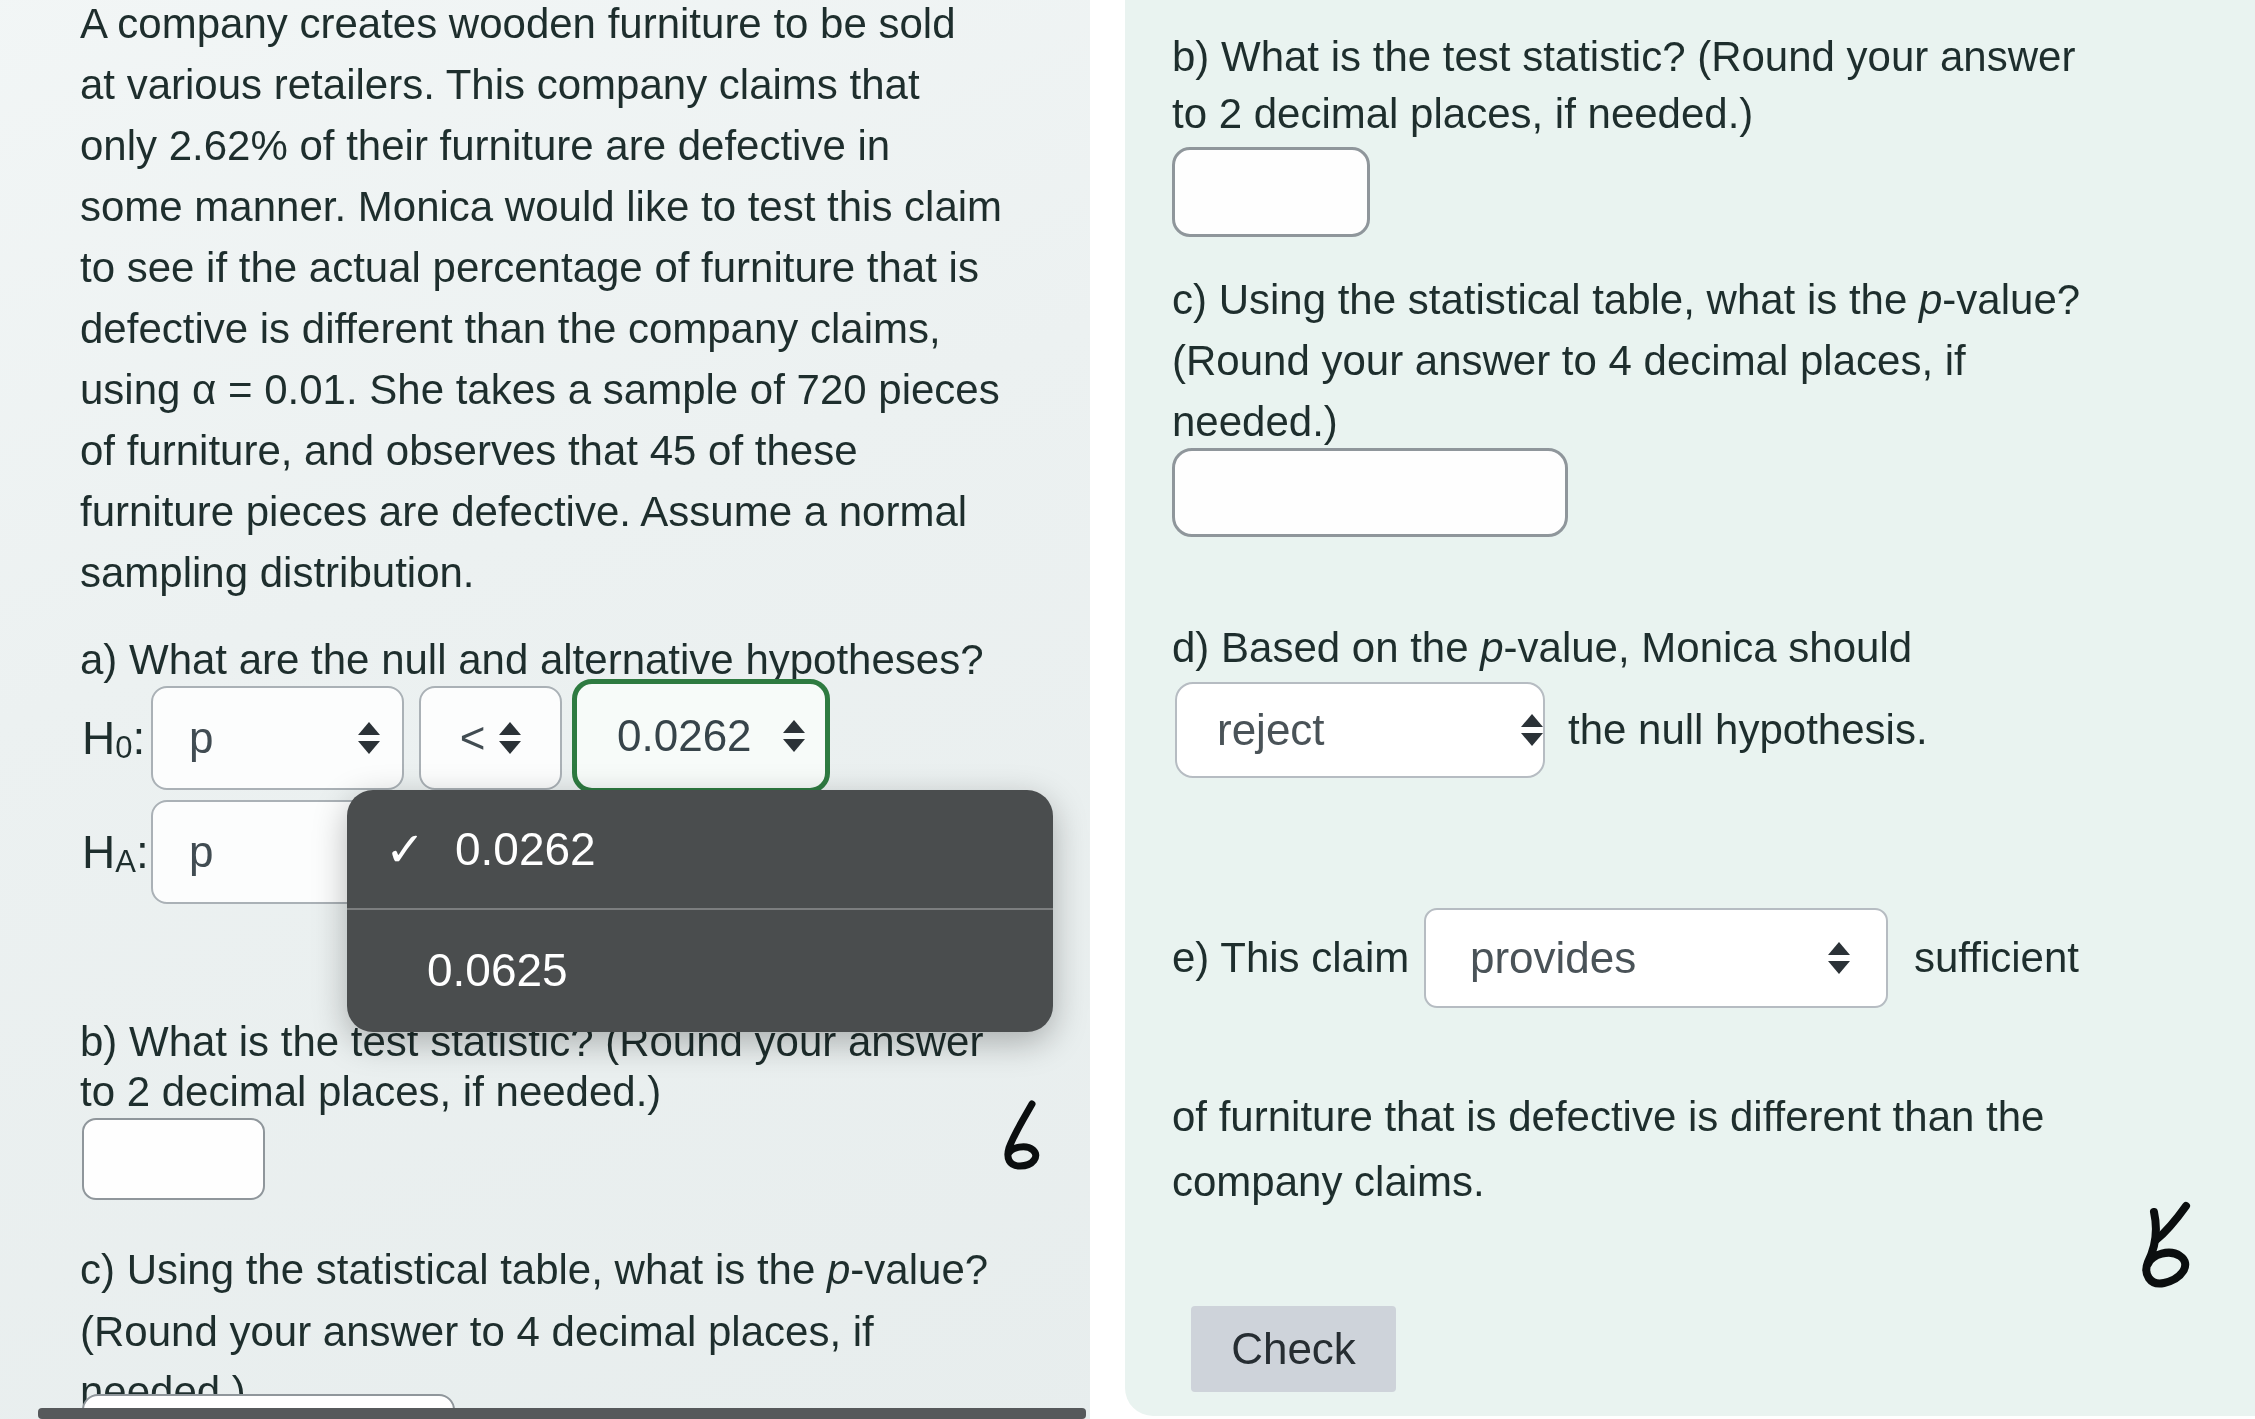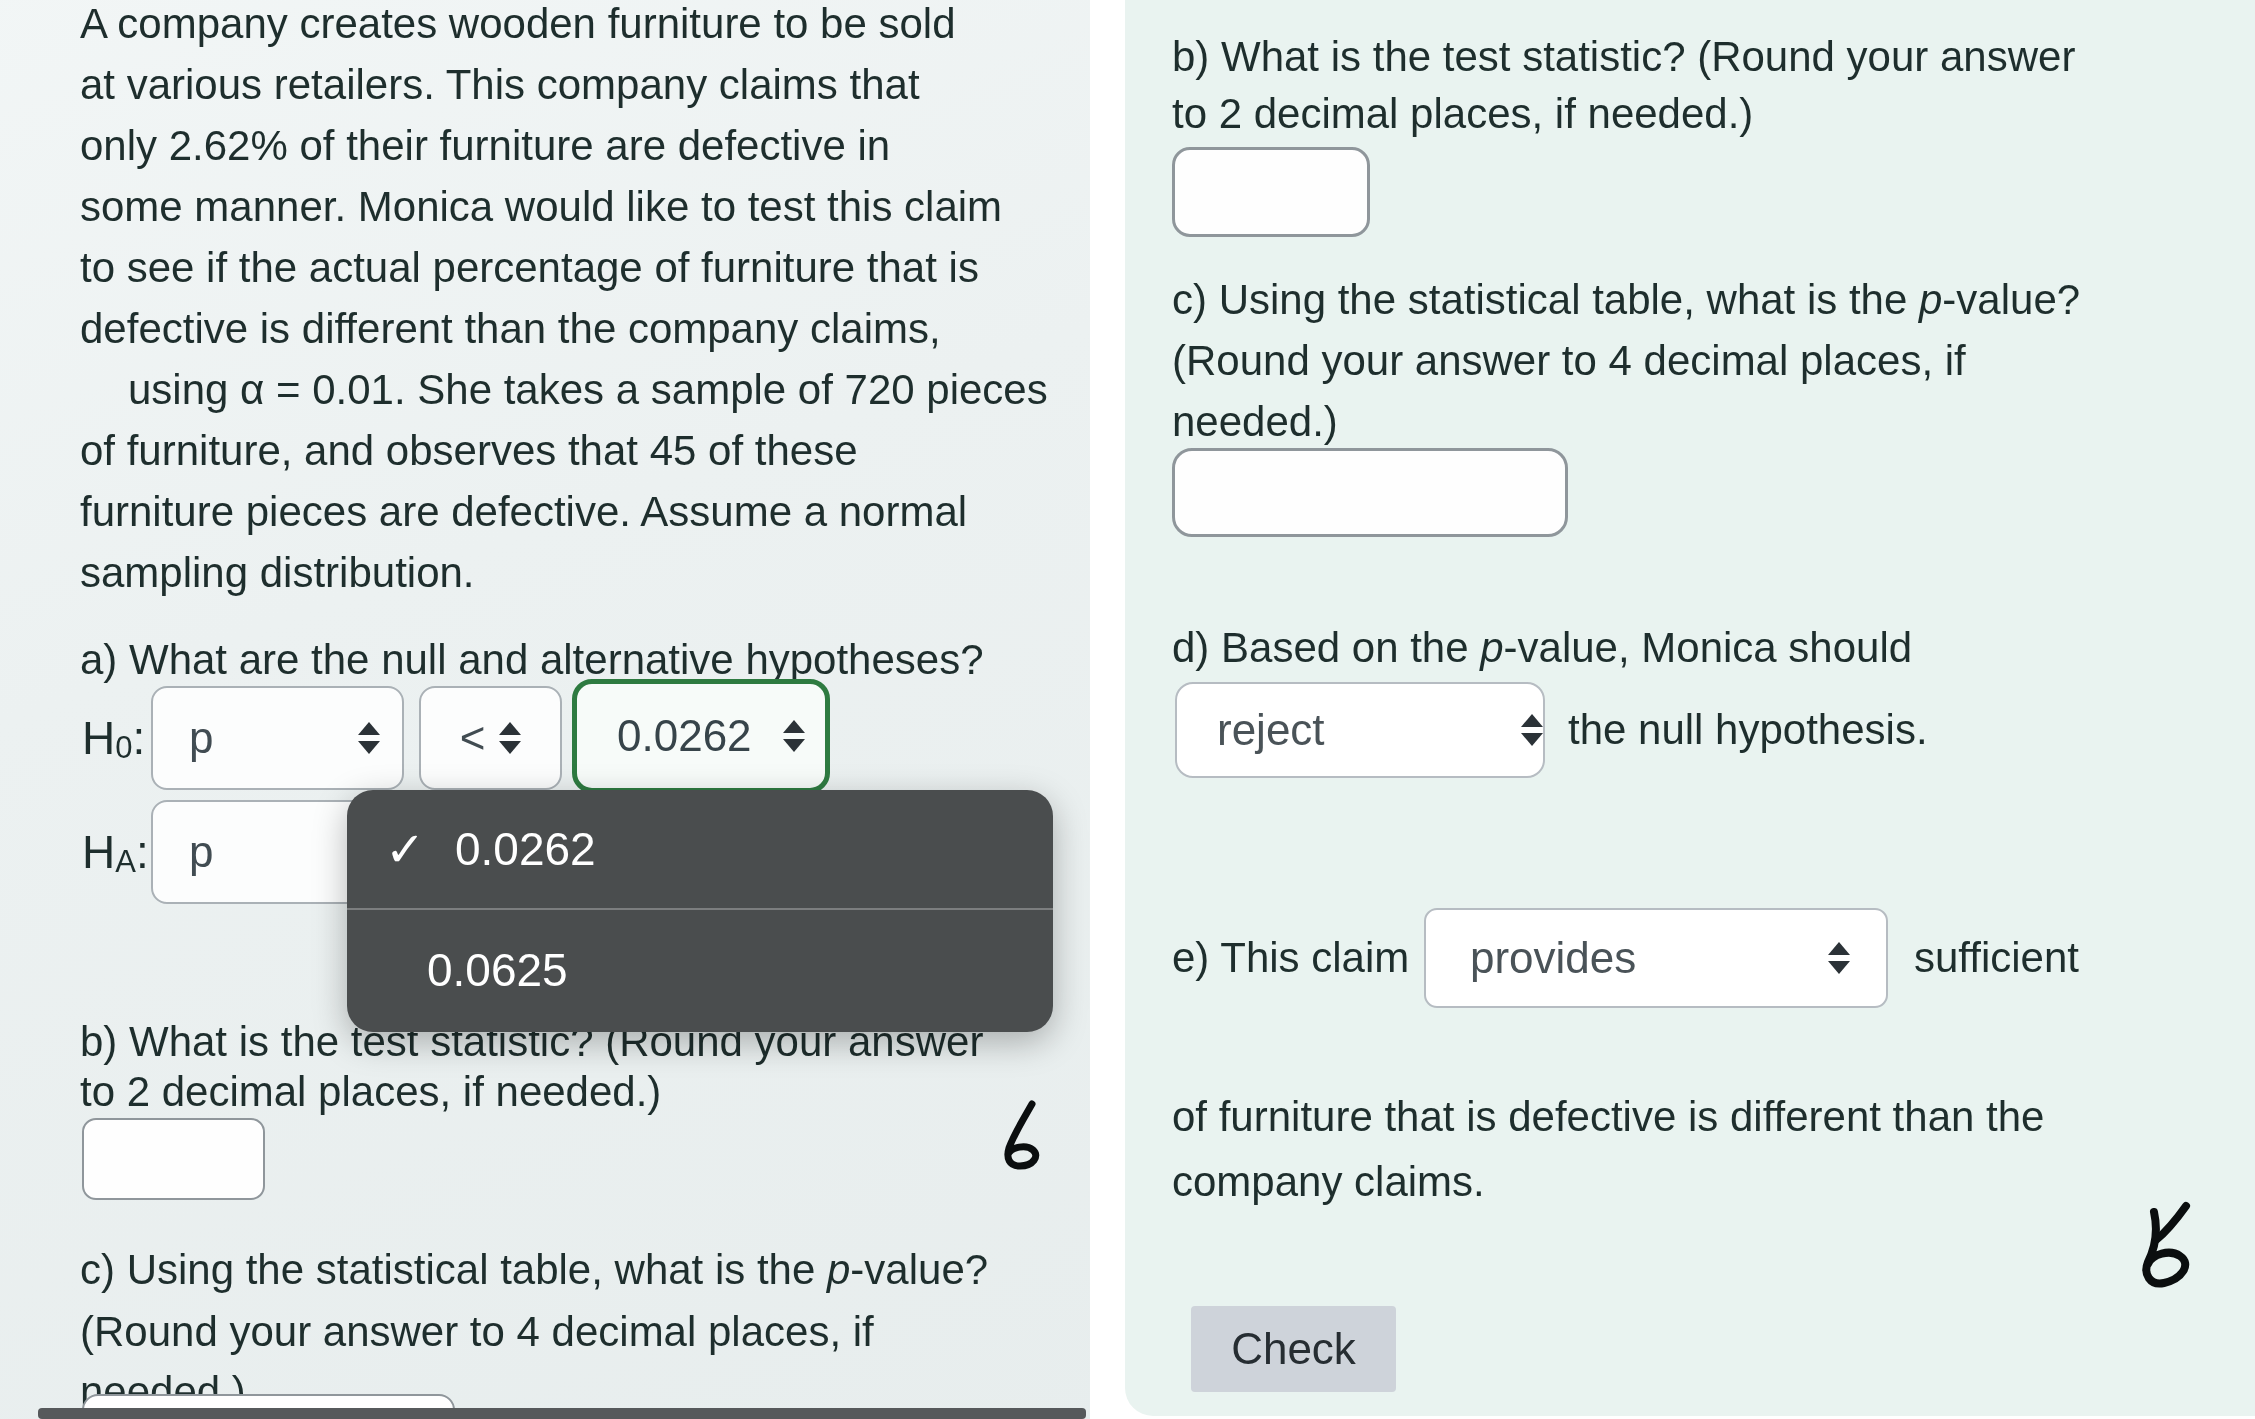--- a/index.html
+++ b/index.html
@@ -68,21 +68,21 @@
   <div id="left-card" class="card"></div>
   <div id="right-card" class="card"></div>
 
   <div>
     <div class="txt" style="left:80px;top:-6px;">A company creates wooden furniture to be sold</div>
     <div class="txt" style="left:80px;top:55px;">at various retailers. This company claims that</div>
     <div class="txt" style="left:80px;top:116px;">only 2.62% of their furniture are defective in</div>
     <div class="txt" style="left:80px;top:177px;">some manner. Monica would like to test this claim</div>
     <div class="txt" style="left:80px;top:238px;">to see if the actual percentage of furniture that is</div>
     <div class="txt" style="left:80px;top:299px;">defective is different than the company claims,</div>
-    <div class="txt" style="left:80px;top:360px;margin-left:48px;">using α = 0.01. She takes a sample of 720 pieces</div>
+    <div class="txt" style="left:80px;top:360px;">using α = 0.01. She takes a sample of 720 pieces</div>
     <div class="txt" style="left:80px;top:421px;">of furniture, and observes that 45 of these</div>
     <div class="txt" style="left:80px;top:482px;">furniture pieces are defective. Assume a normal</div>
     <div class="txt" style="left:80px;top:543px;">sampling distribution.</div>
   </div>
 
   <div class="txt" style="left:80px;top:630px;">a) What are the null and alternative hypotheses?</div>
 
   <div class="hyp-label" style="left:82px;top:686px;height:104px;">
     <span>H</span>
       <span class="sub">0</span>

